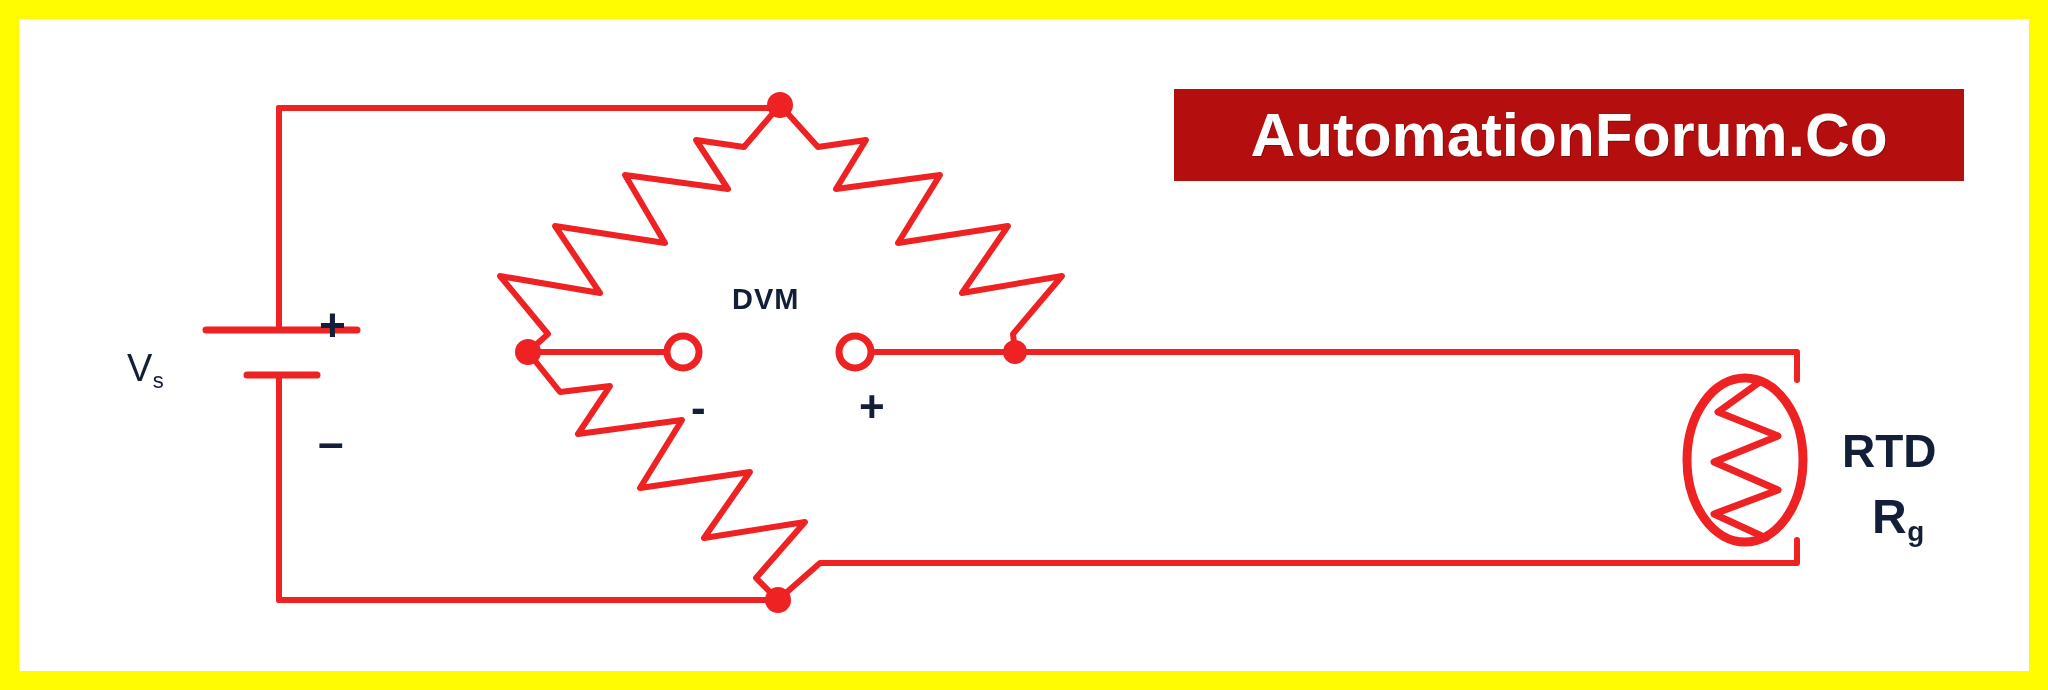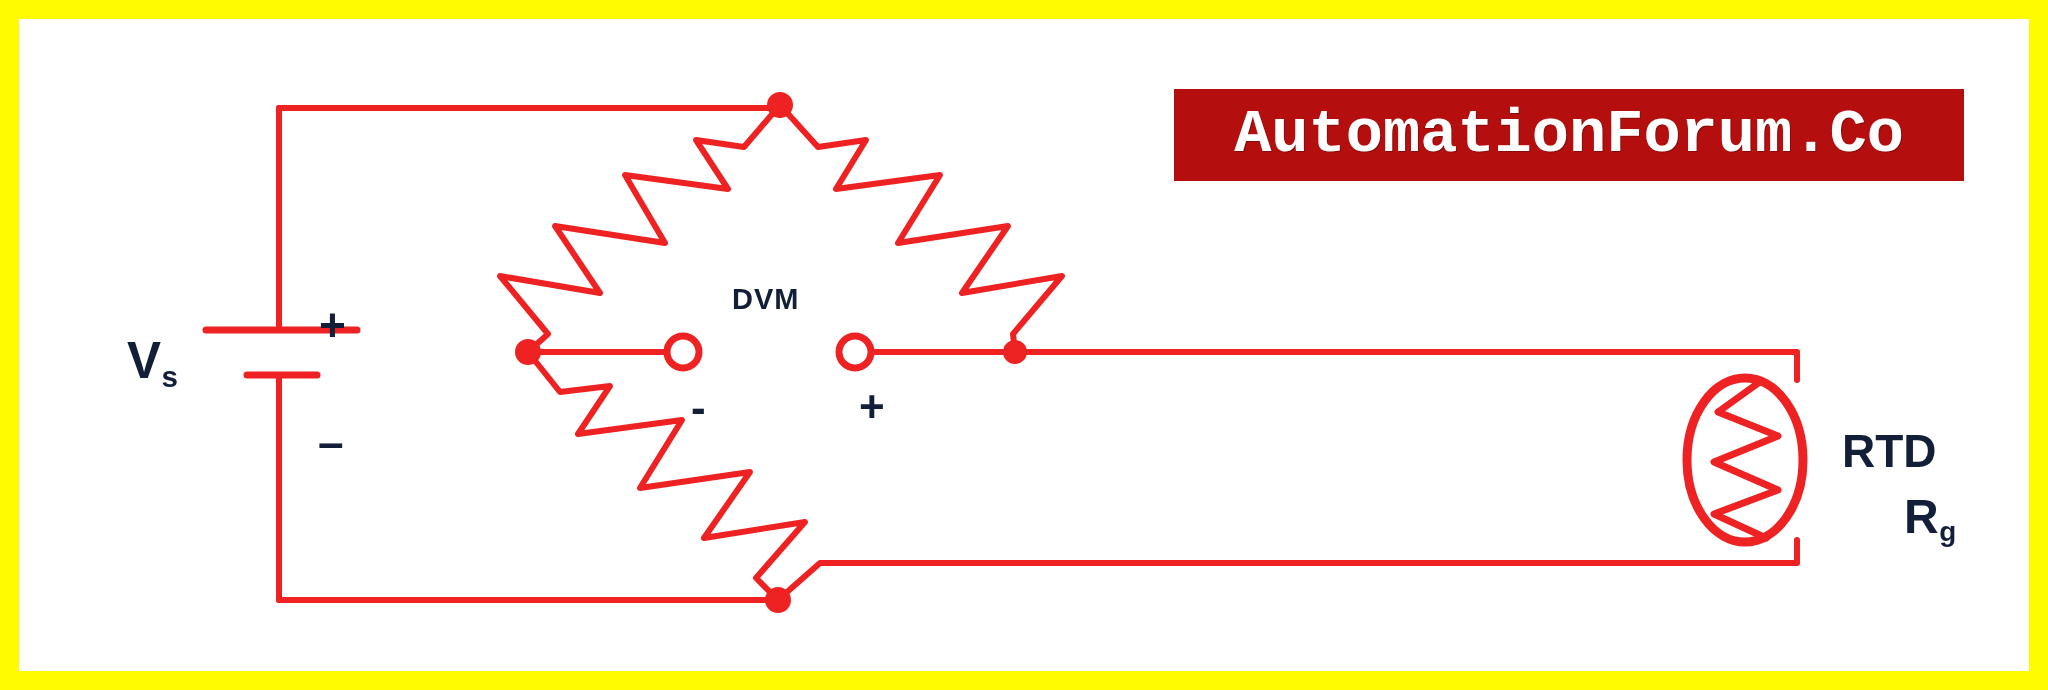--- a/index.html
+++ b/index.html
@@ -58,21 +58,21 @@
     height: 92px;
     background: #b50e0e;
     z-index: 4;
     display: flex;
     align-items: center;
     justify-content: center;
     overflow: hidden;
   }
   #banner-text {
     color: #ffffff;
-    font-family: Liberation Mono, monospace;
+    font-family: Liberation Sans, sans-serif;
     font-weight: bold;
     font-size: 62px;
     letter-spacing: 0px;
     white-space: nowrap;
     line-height: 1;
     text-shadow: 1px 1px 0 rgba(0,0,0,0.25);
   }
   
   .lbl {
     position: absolute;
@@ -84,23 +84,23 @@
   }
   .lbl-sub {
     font-size: 0.58em;
     vertical-align: baseline;
     position: relative;
     top: 0.30em;
     left: 0.02em;
   }
   #lbl-vs {
     left: 108px;
-    top: 316px;
-    font-size: 51px;
-    font-weight: bold;
+    top: 330px;
+    font-size: 38px;
+    font-weight: normal;
   }
   #lbl-plus-batt {
     left: 300px;
     top: 283px;
     font-size: 46px;
     font-weight: bold;
   }
   #lbl-minus-batt {
     left: 299px;
     top: 400px;
@@ -131,21 +131,20 @@
     top: 409px;
     font-size: 46px;
     font-weight: bold;
     letter-spacing: 0px;
   }
   #lbl-rg {
     left: 1853px;
     top: 474px;
     font-size: 48px;
     font-weight: bold;
-    margin-left: 32px;
   }
 </style>
 </head>
 <body>
 
 <div id="page">
 
   <div id="canvas-area">
 
     <svg id="circuit" viewBox="0 0 2048 690" xmlns="http://www.w3.org/2000/svg">

